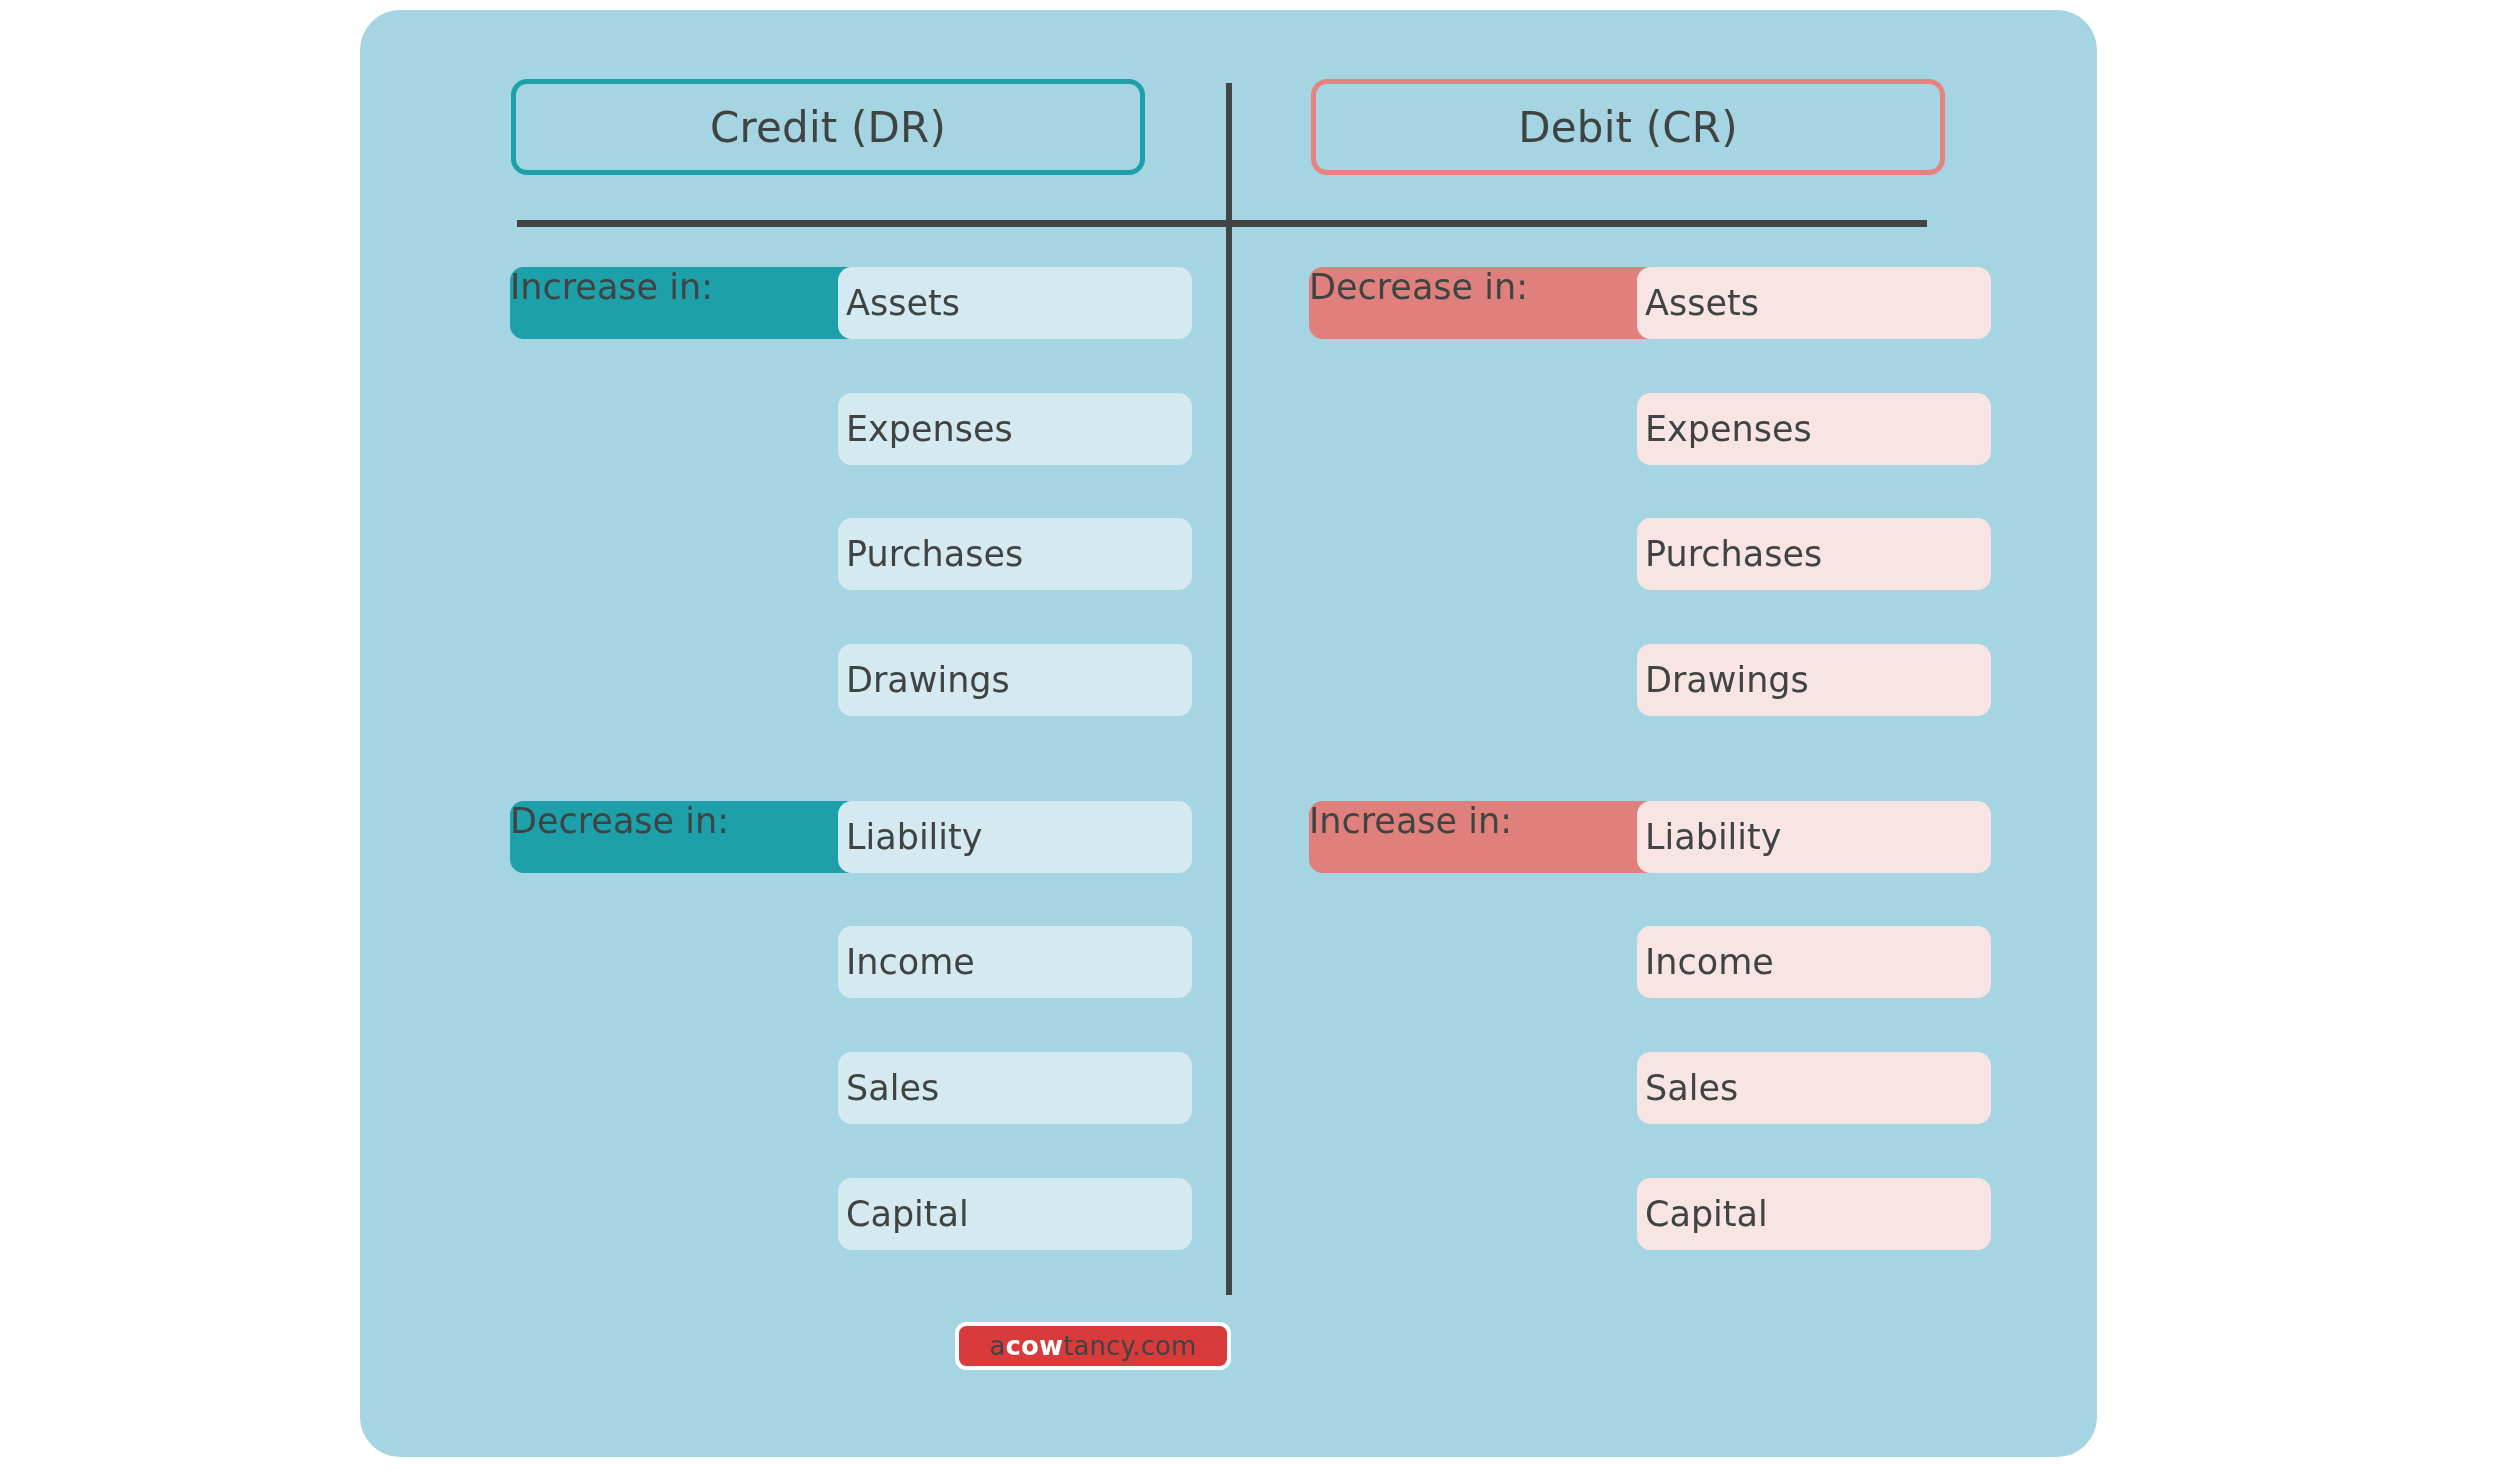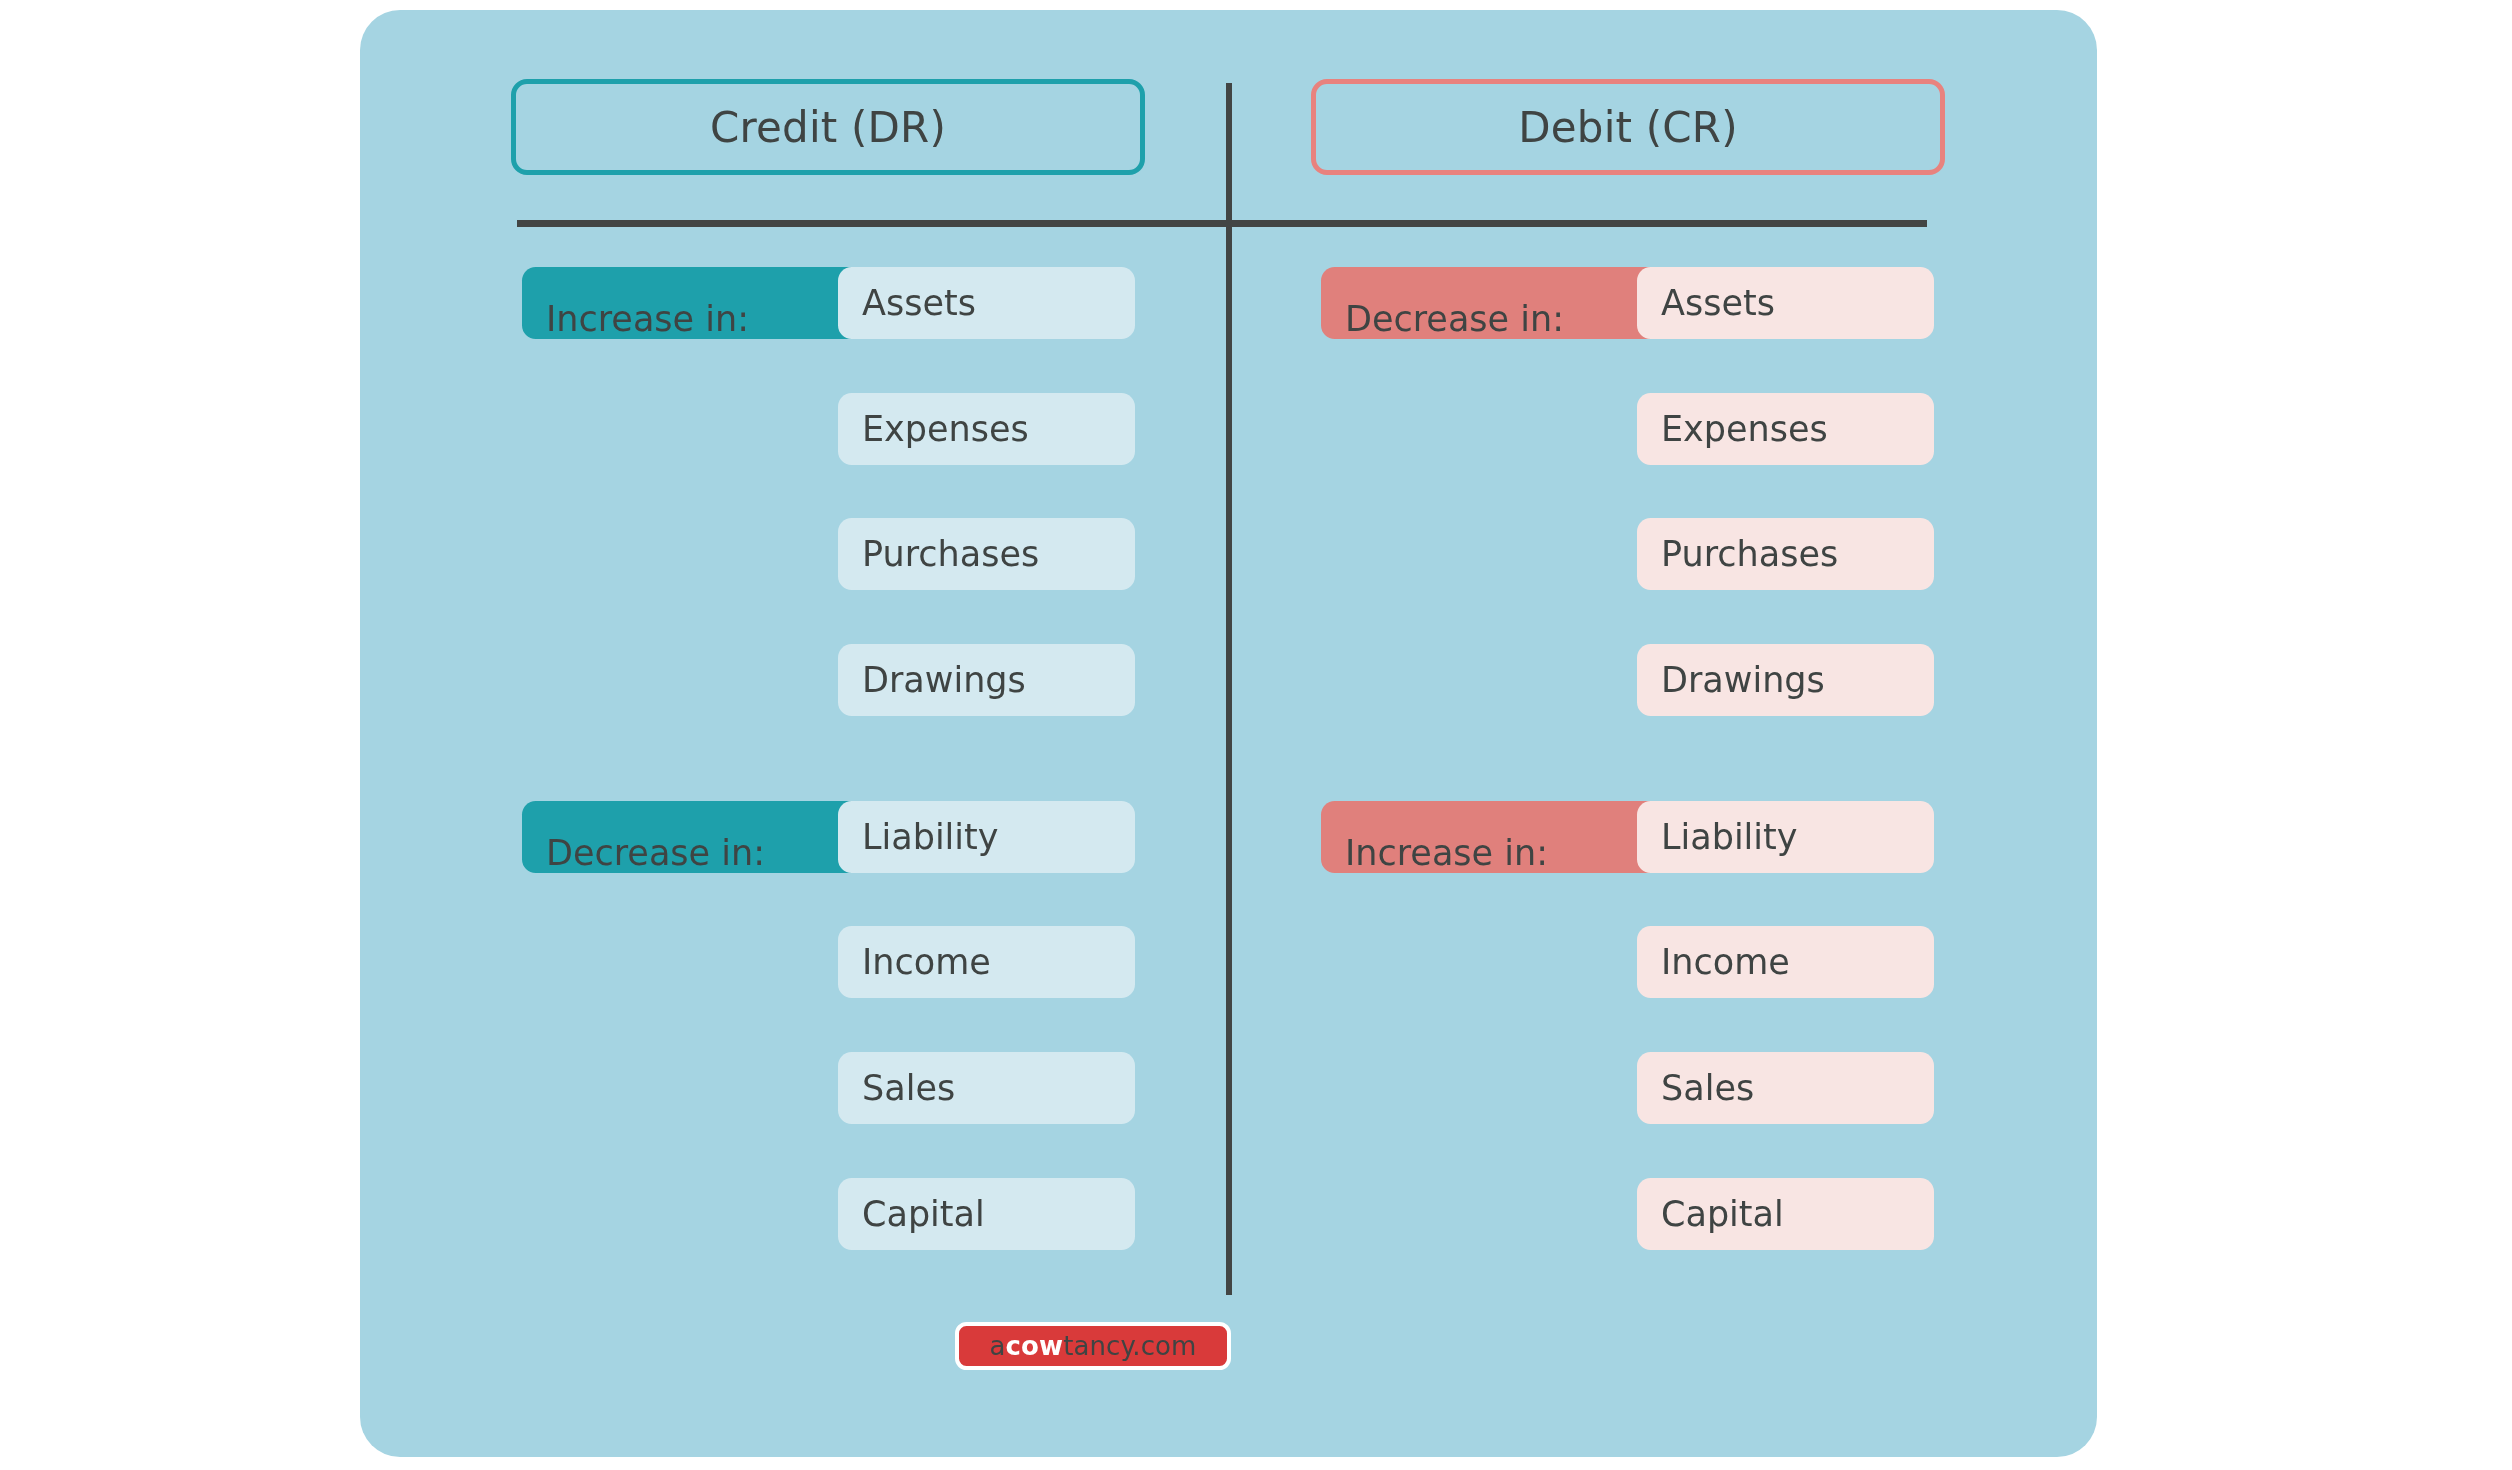--- a/index.html
+++ b/index.html
@@ -73,47 +73,46 @@
 
   
   .row {
     position: absolute;
     left: 0;
     height: 72px;
   }
 
   .label-pill {
     position: absolute;
-    left: 16px;
+    left: 4px;
     top: 0;
     width: 354px;
     height: 72px;
     border-radius: 13.7px;
     display: flex;
-    align-items: flex-end;
-    padding-left: 24px;
+    align-items: flex-start;
   }
   .label-pill span {
     font-size: 35px;
     color: #3f4443;
     white-space: nowrap;
   }
   .label-debit  { background: #1ea0ab; }
   .label-credit { background: #e0807c; }
 
   .item-pill {
     position: absolute;
     left: 332px;
     top: 0;
-    width: 297px;
+    width: 354px;
     height: 72px;
     border-radius: 13.7px;
     display: flex;
     align-items: center;
-    padding-left: 24px;
+    padding-left: 8px;
   }
   .item-pill span {
     font-size: 35px;
     color: #3f4443;
     white-space: nowrap;
   }
   .item-debit  { background: #d4e9f0; }
   .item-credit { background: #f8e5e3; }
 
   

